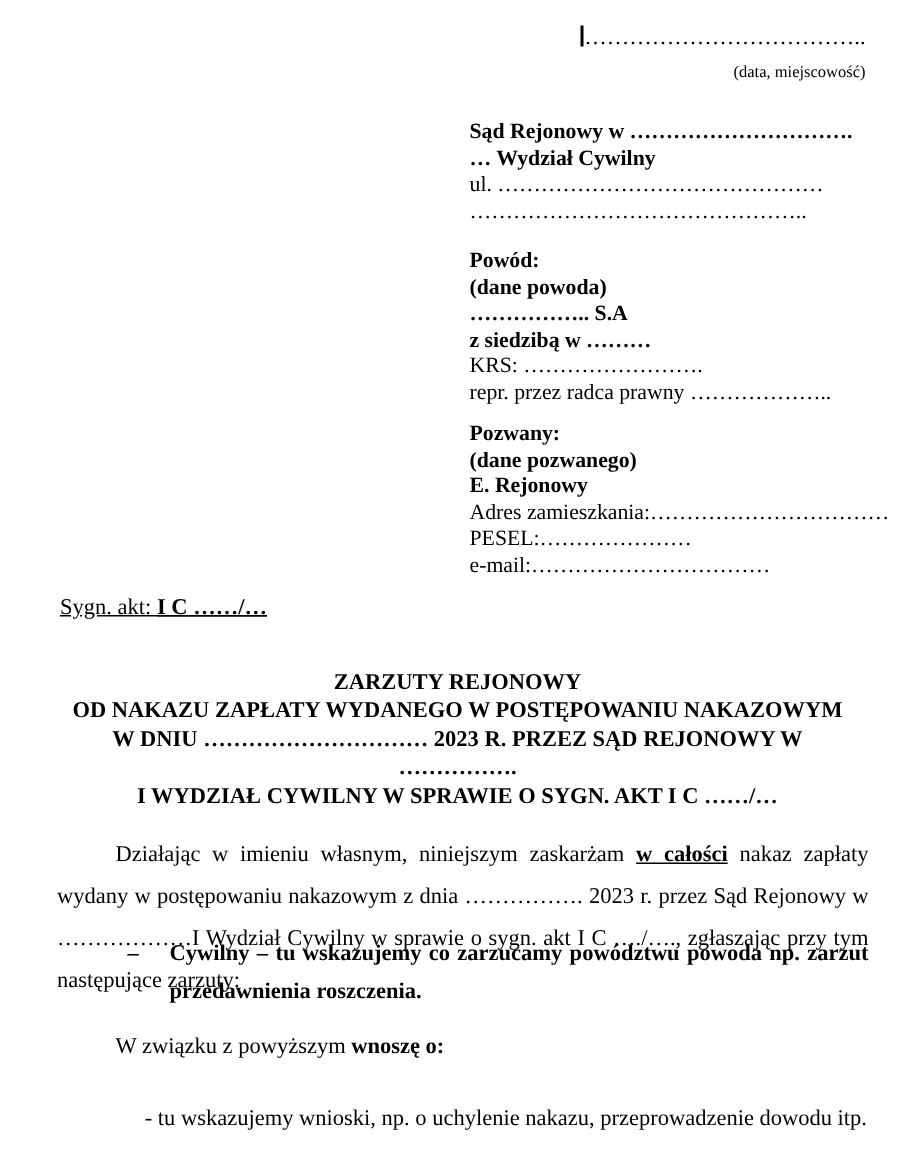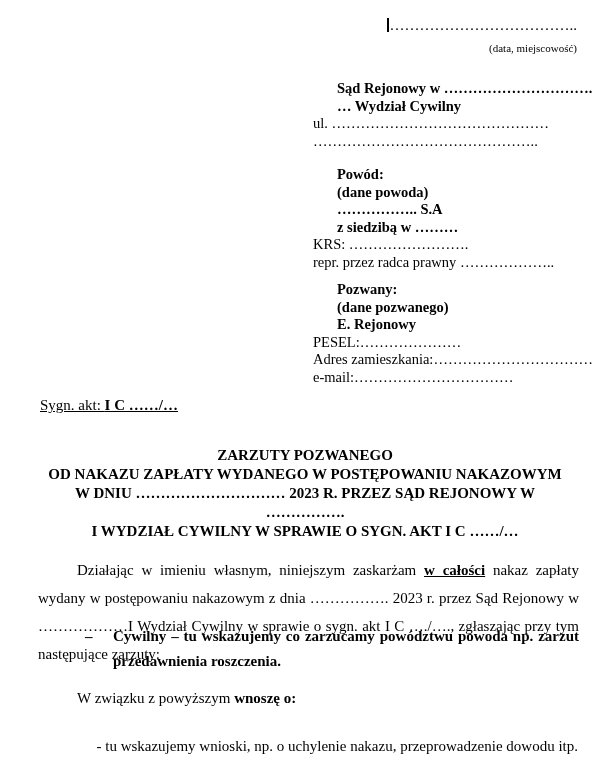--- a/index.html
+++ b/index.html
@@ -42,21 +42,21 @@
     margin-top: 7px;
   }
   
   .addr {
     position: absolute;
     left: 313px;
     font-size: 14.5px;
     line-height: 17.5px;
     white-space: nowrap;
   }
-  .addr .b { font-weight: bold; margin-left: 24px; }
+  .addr .b { font-weight: bold; }
   .court-block     { top: 80px; }
   .plaintiff-block { top: 166px; }
   .defendant-block { top: 281px; }
   
   .case-ref {
     position: absolute;
     left: 40px;
     top: 397px;
     font-size: 15px;
     text-decoration: underline;
@@ -152,29 +152,29 @@
     <div class="b">…………….. S.A</div>
     <div class="b">z siedzibą w ………</div>
     <div>KRS: …………………….</div>
     <div>repr. przez radca prawny ………………..</div>
   </div>
 
   <div class="addr defendant-block">
     <div class="b">Pozwany:</div>
     <div class="b">(dane pozwanego)</div>
     <div class="b">E. Rejonowy</div>
+    <div>Adres zamieszkania:……………………………</div>
     <div>PESEL:…………………</div>
-    <div>Adres zamieszkania:……………………………</div>
     <div>e-mail:……………………………</div>
   </div>
 
   <div class="case-ref"><span>Sygn. akt: </span><span class="val">I C ……/…</span></div>
 
   <div class="title-block">
-    <div>ZARZUTY POZWANEGO</div>
+    <div>ZARZUTY REJONOWY</div>
     <div>OD NAKAZU ZAPŁATY WYDANEGO W POSTĘPOWANIU NAKAZOWYM</div>
     <div>W DNIU ………………………… 2023 R. PRZEZ SĄD REJONOWY W …………….</div>
     <div>I WYDZIAŁ CYWILNY W SPRAWIE O SYGN. AKT I C ……/…</div>
   </div>
 
   <div class="para1"><span>Działając w imieniu własnym, niniejszym zaskarżam </span><span class="emph">w całości</span><span> nakaz zapłaty wydany w postępowaniu nakazowym z dnia ……………. 2023 r. przez Sąd Rejonowy w ………………I Wydział Cywilny w sprawie o sygn. akt I C …./…., zgłaszając przy tym następujące zarzuty:</span></div>
 
   <div class="bullet-item">
     <span class="bullet-marker">–</span>
     <span>Cywilny – tu wskazujemy co zarzucamy powództwu powoda np. zarzut przedawnienia roszczenia.</span>

